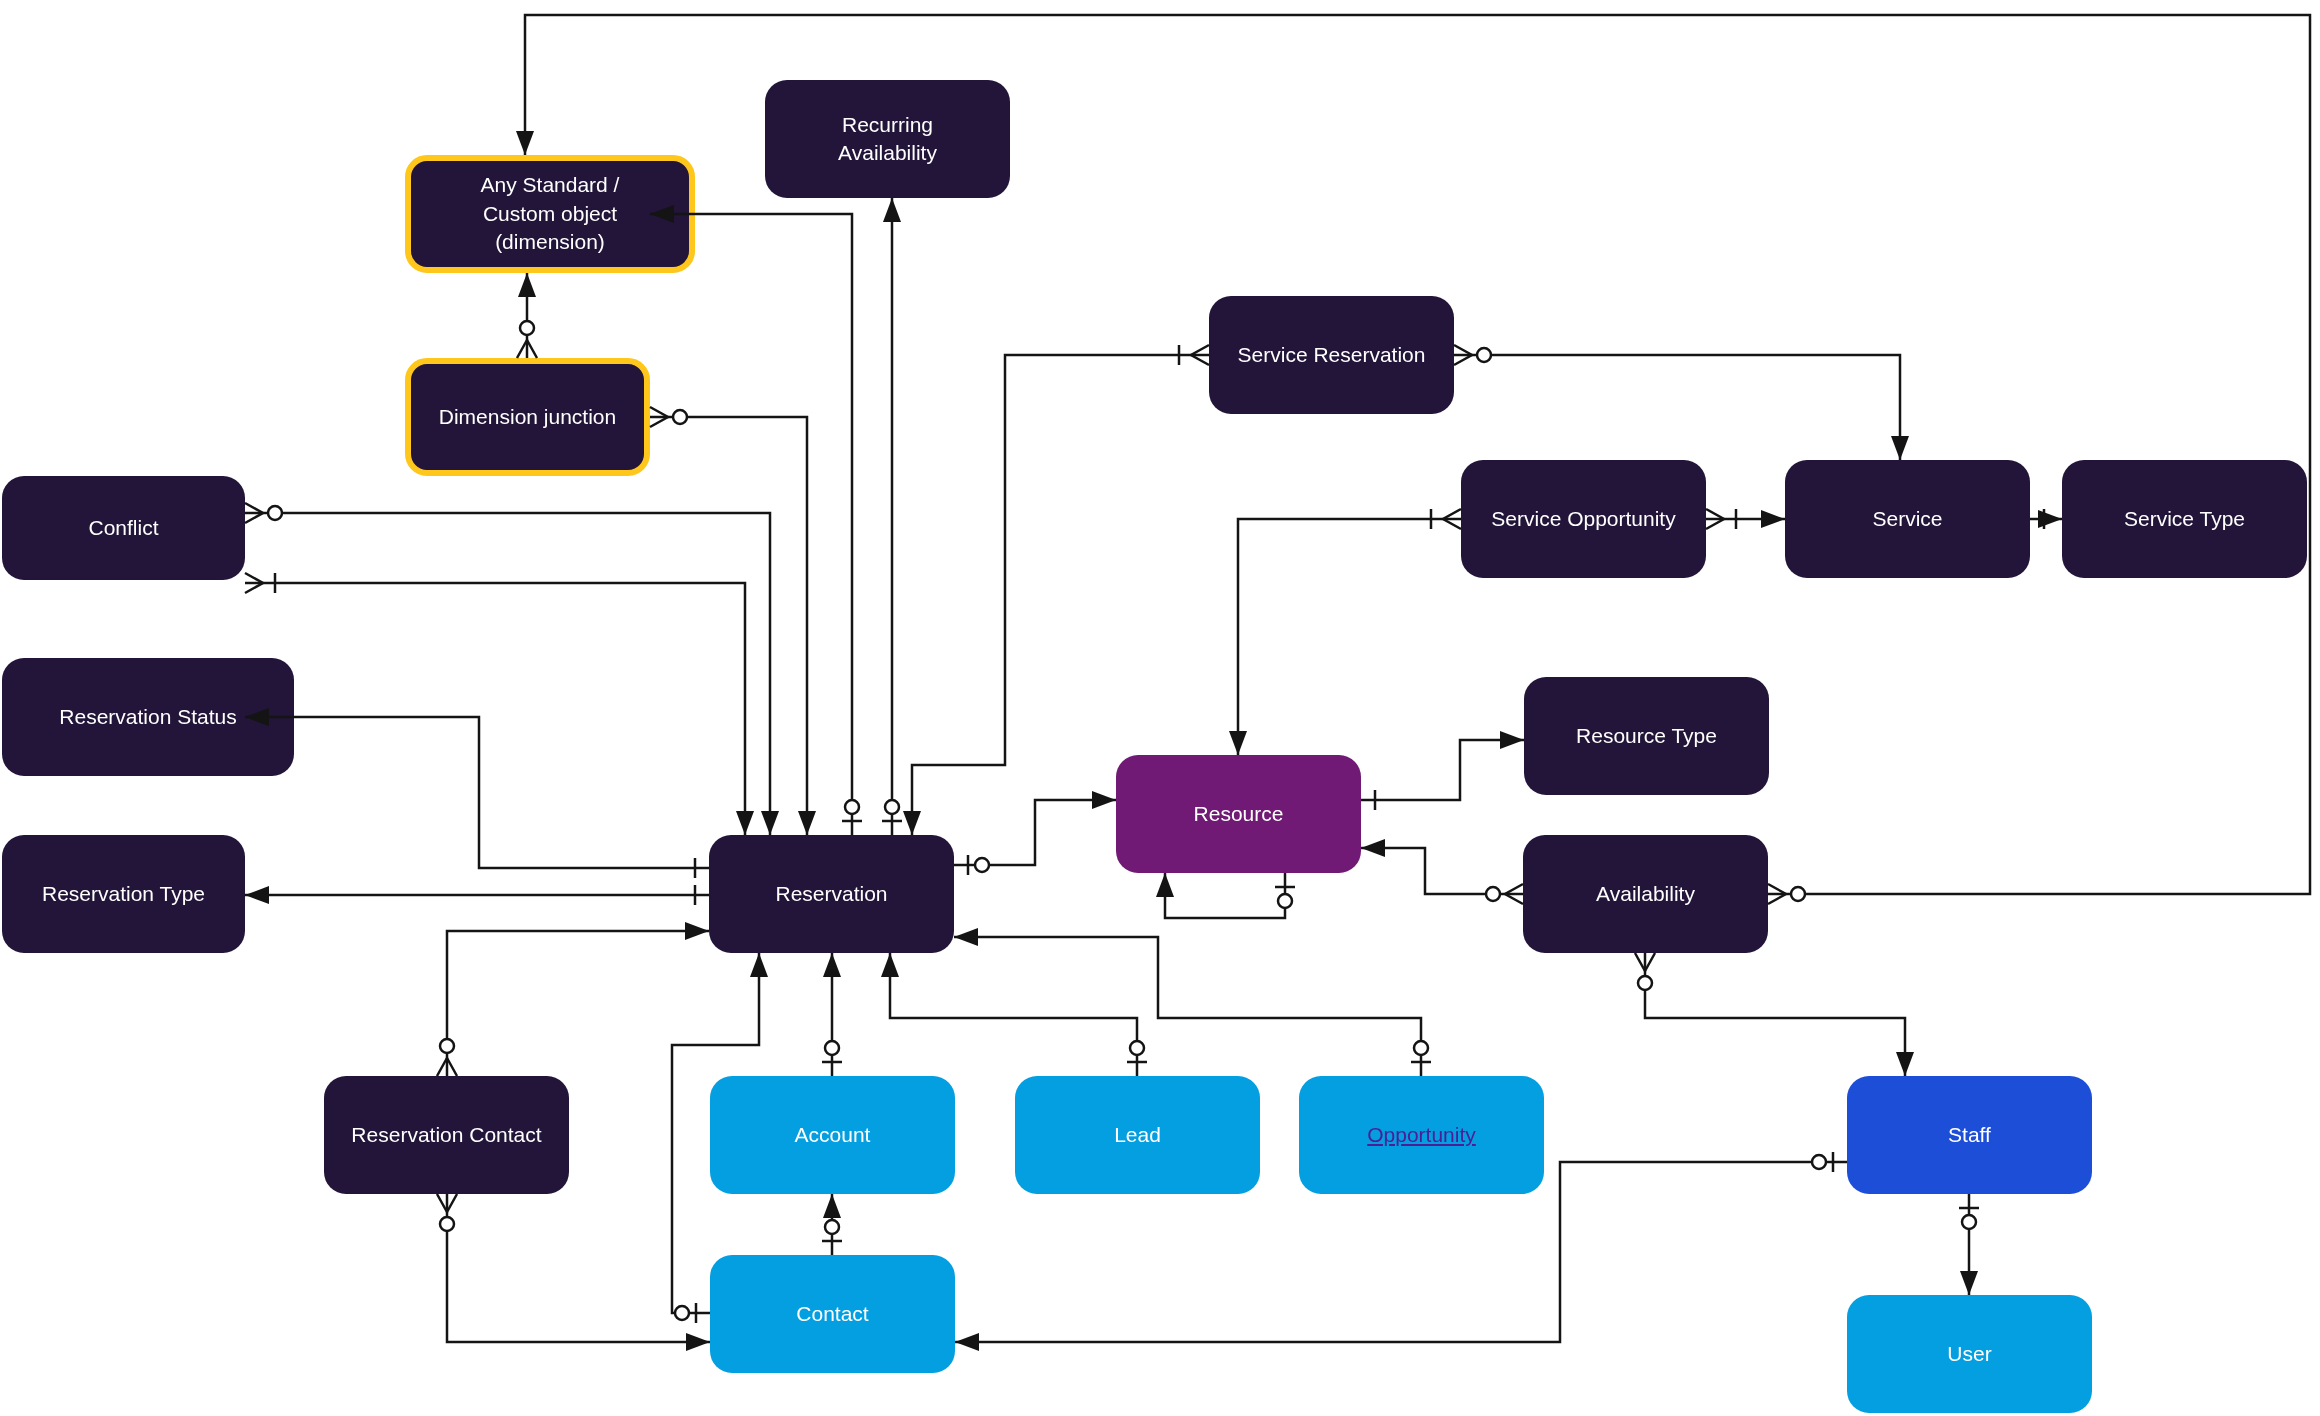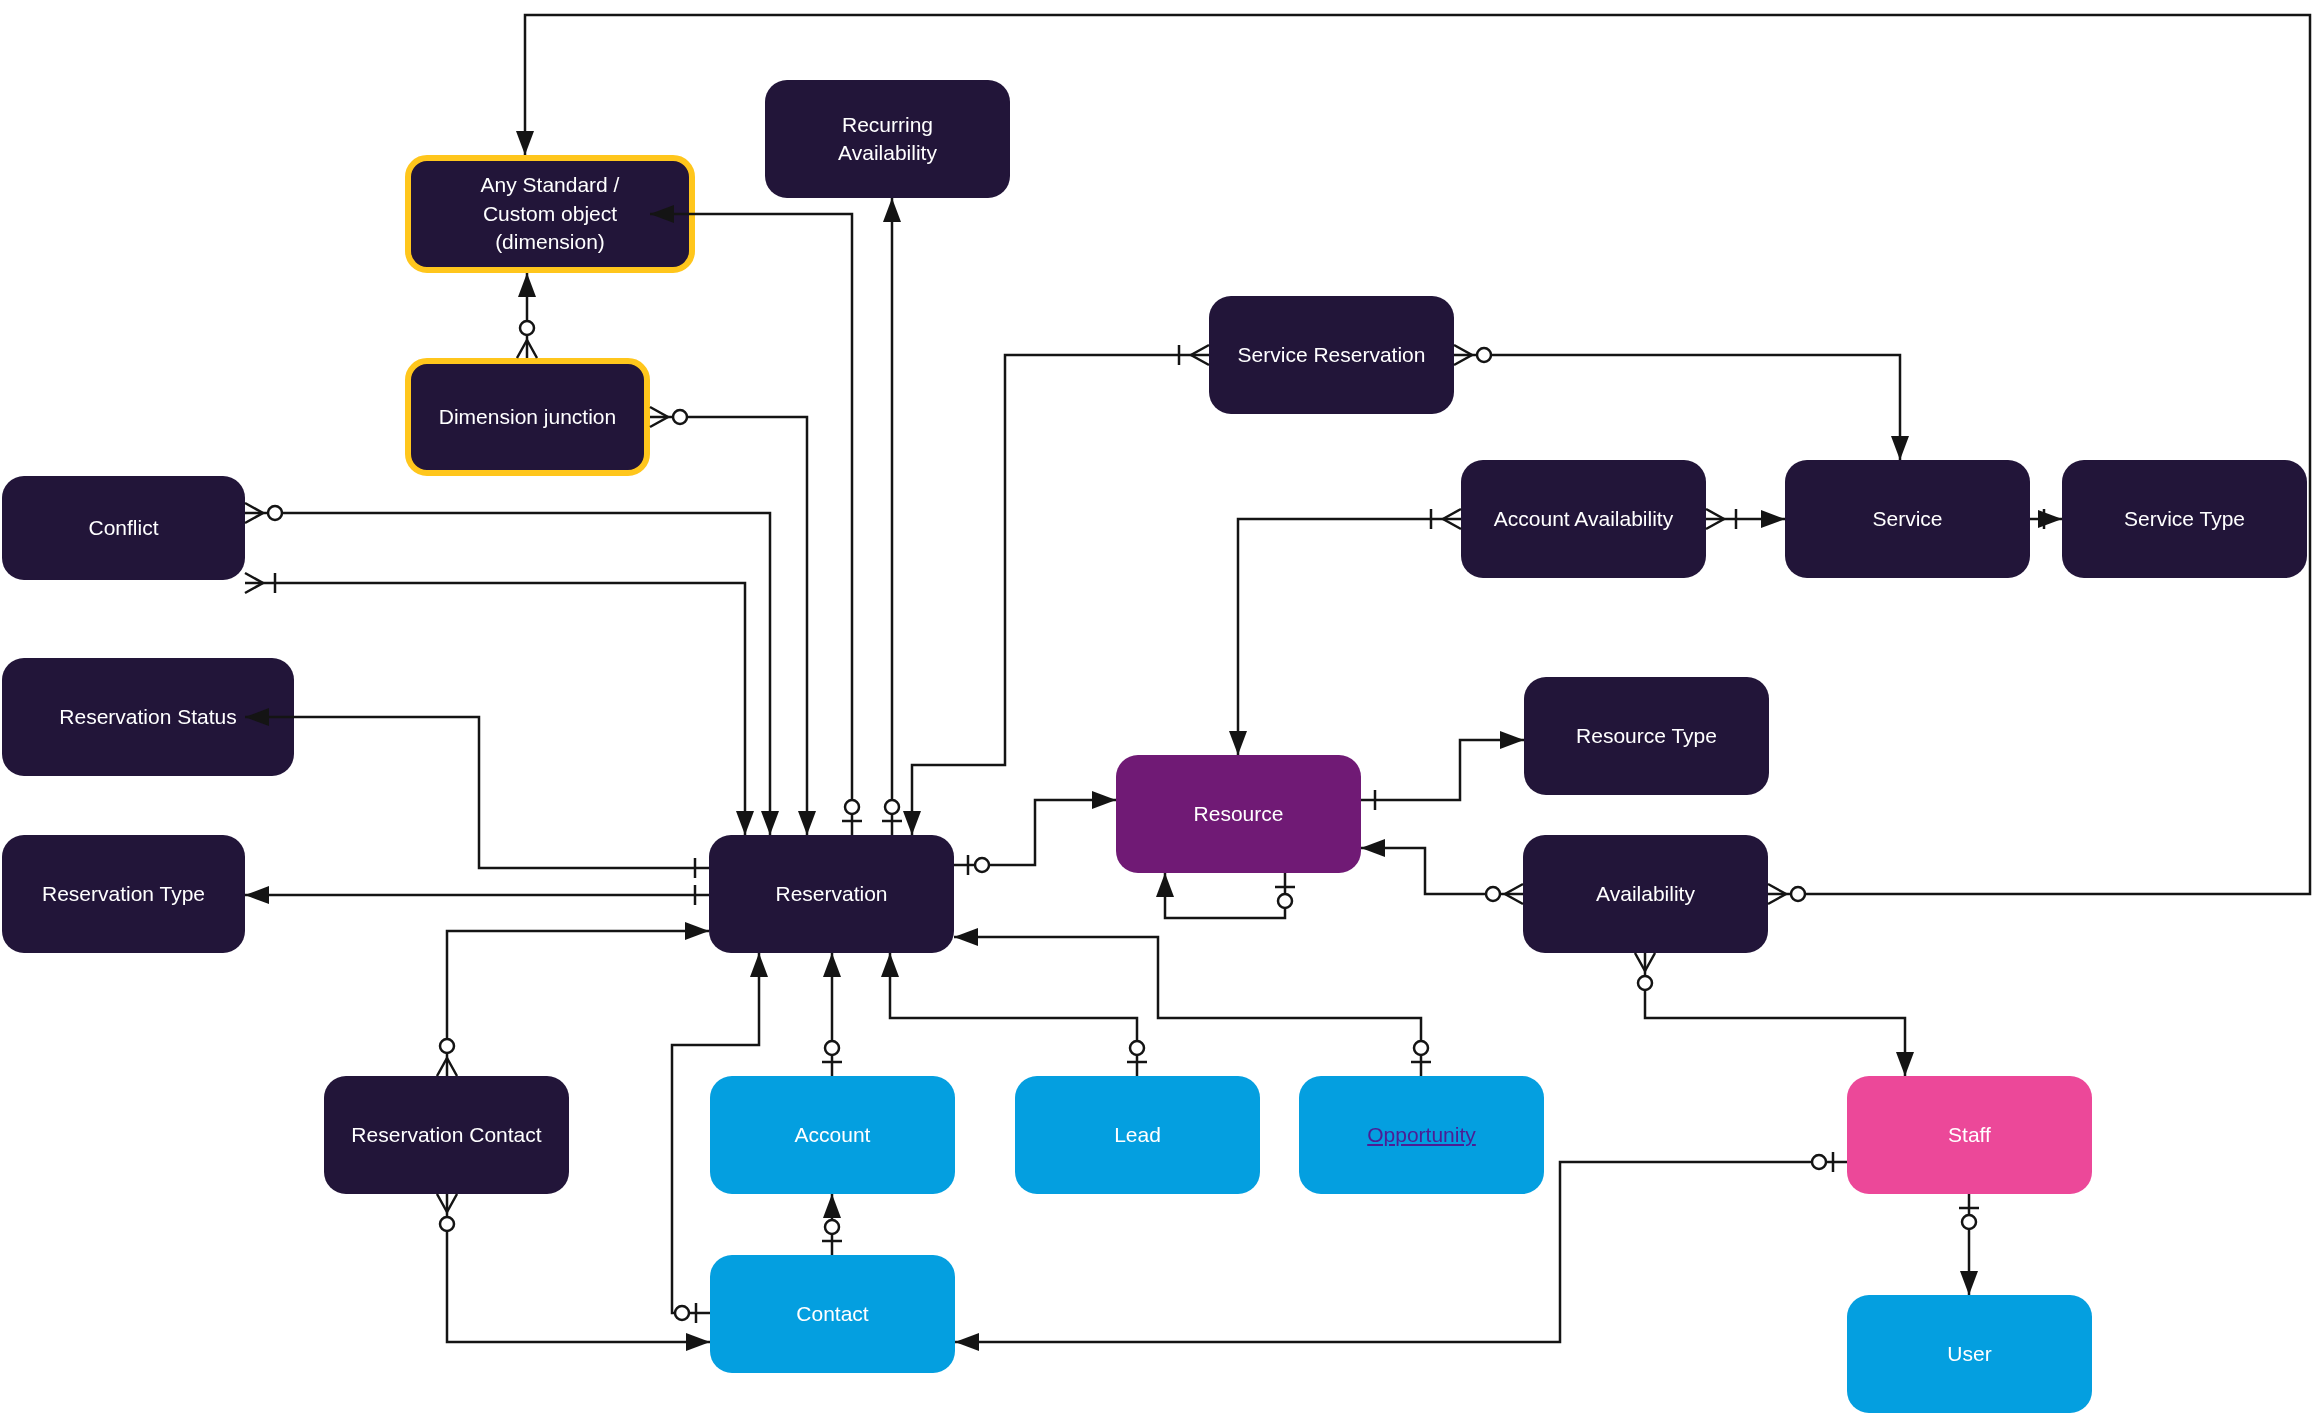--- a/index.html
+++ b/index.html
@@ -25,21 +25,21 @@
 Custom object
 (dimension)</span>
       </div>
       <div class="node" style="left: 405px; top: 358px; width: 245px; height: 118px; background: rgb(34, 21, 57); border: 6px solid rgb(255, 198, 28);">
         <span class="node-label" style="color: rgb(255, 255, 255);">Dimension junction</span>
       </div>
       <div class="node" style="left: 1209px; top: 296px; width: 245px; height: 118px; background: rgb(34, 21, 57);">
         <span class="node-label" style="color: rgb(255, 255, 255);">Service Reservation</span>
       </div>
       <div class="node" style="left: 1461px; top: 460px; width: 245px; height: 118px; background: rgb(34, 21, 57);">
-        <span class="node-label" style="color: rgb(255, 255, 255);">Account Availability</span>
+        <span class="node-label" style="color: rgb(255, 255, 255);">Service Opportunity</span>
       </div>
       <div class="node" style="left: 1785px; top: 460px; width: 245px; height: 118px; background: rgb(34, 21, 57);">
         <span class="node-label" style="color: rgb(255, 255, 255);">Service</span>
       </div>
       <div class="node" style="left: 2062px; top: 460px; width: 245px; height: 118px; background: rgb(34, 21, 57);">
         <span class="node-label" style="color: rgb(255, 255, 255);">Service Type</span>
       </div>
       <div class="node" style="left: 2px; top: 476px; width: 243px; height: 104px; background: rgb(34, 21, 57);">
         <span class="node-label" style="color: rgb(255, 255, 255);">Conflict</span>
       </div>
@@ -66,21 +66,21 @@
       </div>
       <div class="node" style="left: 710px; top: 1076px; width: 245px; height: 118px; background: rgb(4, 159, 224);">
         <span class="node-label" style="color: rgb(255, 255, 255);">Account</span>
       </div>
       <div class="node" style="left: 1015px; top: 1076px; width: 245px; height: 118px; background: rgb(4, 159, 224);">
         <span class="node-label" style="color: rgb(255, 255, 255);">Lead</span>
       </div>
       <div class="node" style="left: 1299px; top: 1076px; width: 245px; height: 118px; background: rgb(4, 159, 224);">
         <span class="node-label" style="color: #4c1d95; text-decoration: underline;">Opportunity</span>
       </div>
-      <div class="node" style="left: 1847px; top: 1076px; width: 245px; height: 118px; background: #ec4899;">
+      <div class="node" style="left: 1847px; top: 1076px; width: 245px; height: 118px; background: #1d4ed8;">
         <span class="node-label" style="color: rgb(255, 255, 255);">Staff</span>
       </div>
       <div class="node" style="left: 710px; top: 1255px; width: 245px; height: 118px; background: rgb(4, 159, 224);">
         <span class="node-label" style="color: rgb(255, 255, 255);">Contact</span>
       </div>
       <div class="node" style="left: 1847px; top: 1295px; width: 245px; height: 118px; background: rgb(4, 159, 224);">
         <span class="node-label" style="color: rgb(255, 255, 255);">User</span>
       </div>
     </div>
   <svg id="diagram-edges" width="2320" height="1416" viewBox="0 0 2320 1416">

